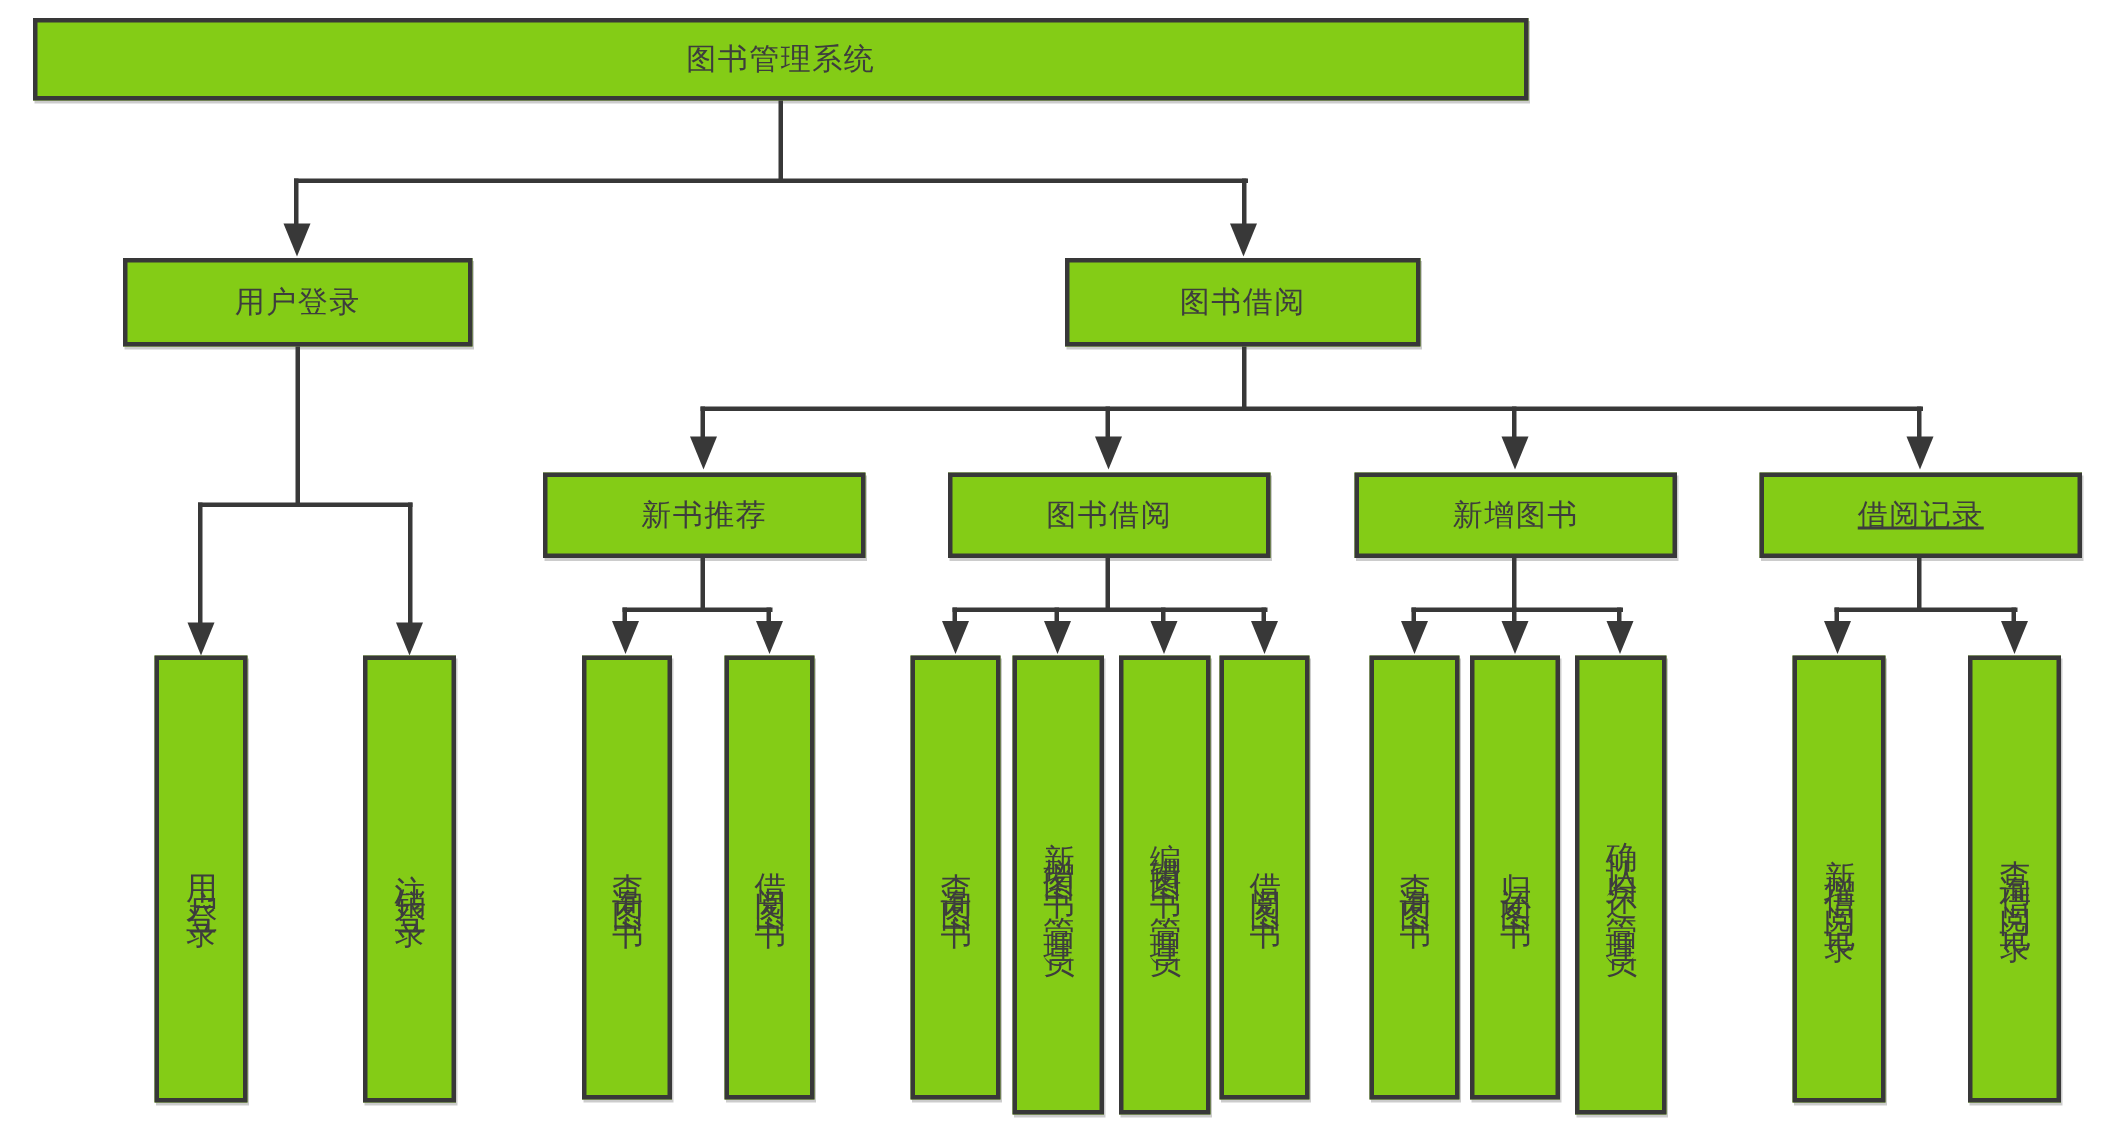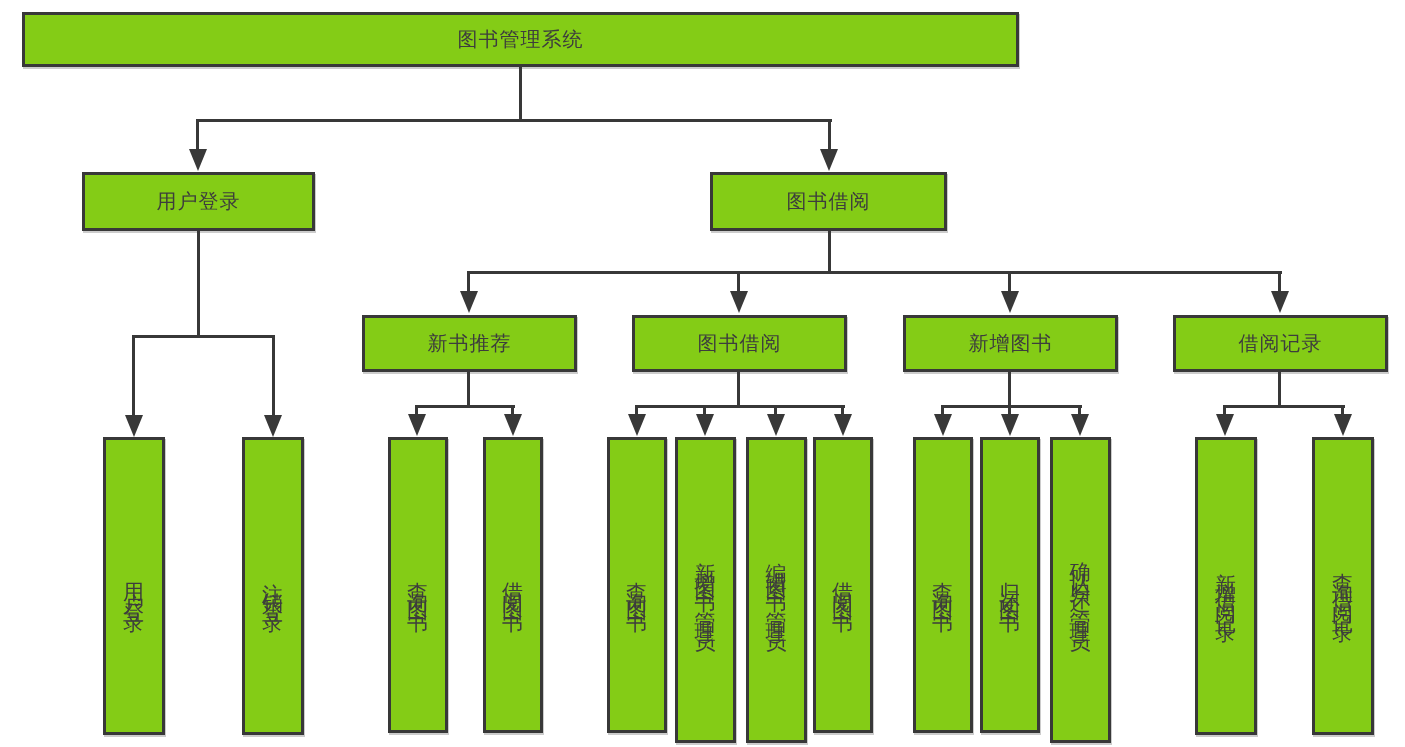--- a/index.html
+++ b/index.html
@@ -95,21 +95,21 @@
 
   <div class="box hbox" style="left:632px;top:315px;width:215px;height:57px;">
     <span>图书借阅</span>
   </div>
   <div class="box hbox" style="left:362px;top:315px;width:215px;height:57px;">
     <span>新书推荐</span>
   </div>
   <div class="box hbox" style="left:903px;top:315px;width:215px;height:57px;">
     <span>新增图书</span>
   </div>
-  <div class="box hbox" style="left:1173px;top:315px;width:215px;height:57px;">
+  <div class="box hbox" style="left:1173px;top:315px;width:215px;height:57px;text-decoration:underline;">
     <span>借阅记录</span>
   </div>
 
   <div class="vline" style="left:467px;top:372px;height:36px;"></div>
   <div class="hline" style="left:415px;top:405px;width:100px;"></div>
   <div class="vline" style="left:415px;top:405px;height:13px;"></div>
   <div class="arrow" style="left:408px;top:414px;"></div>
   <div class="vline" style="left:511px;top:405px;height:13px;"></div>
   <div class="arrow" style="left:504px;top:414px;"></div>
 

